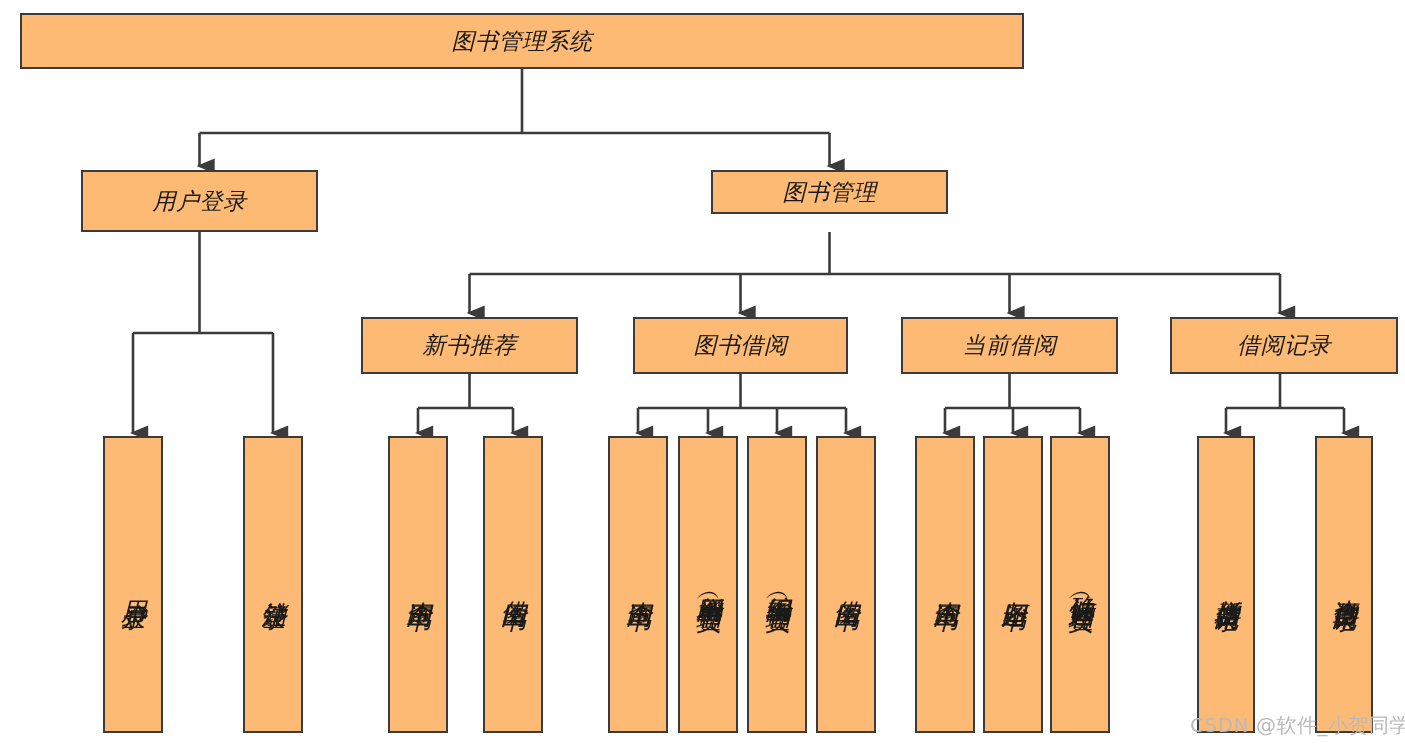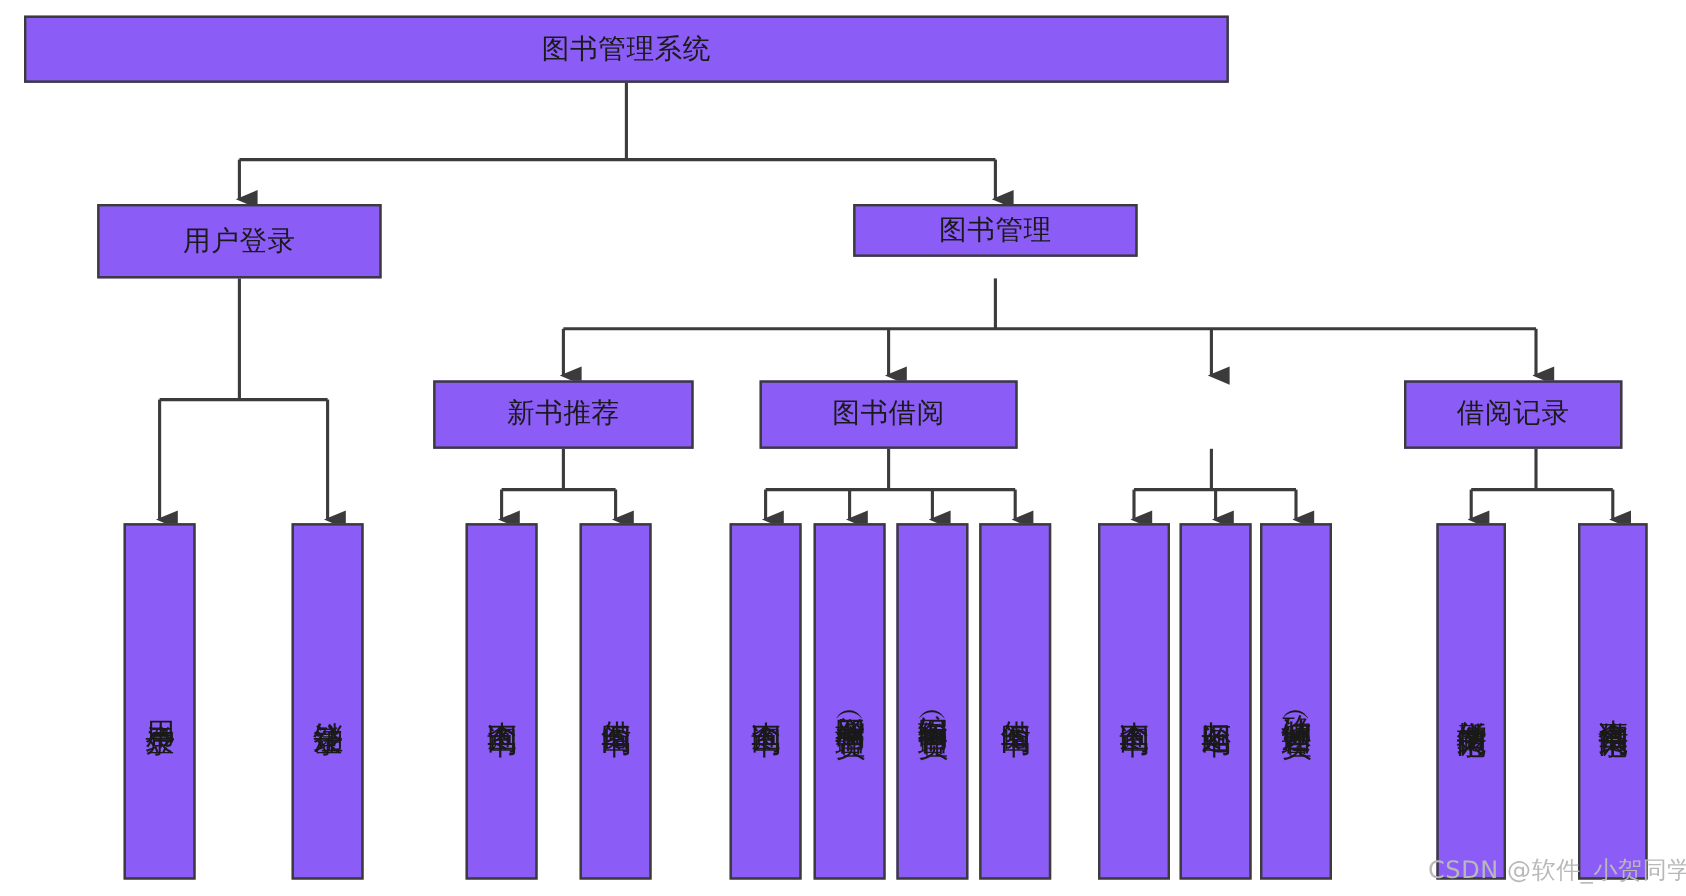--- a/index.html
+++ b/index.html
@@ -21,26 +21,27 @@
     position: absolute;
     left: 0;
     top: 0;
     width: 1405px;
     height: 747px;
     pointer-events: none;
   }
   .node {
     position: absolute;
     box-sizing: border-box;
-    background: #8b5cf6;
+    background: #fdba74;
     border: 2.5px solid #3b3b3b;
     display: flex;
     align-items: center;
     justify-content: center;
     color: #1a1a1a;
+    font-style: italic;
   }
   .node .label {
     font-size: 23px;
     line-height: 1.05;
     letter-spacing: 0.5px;
     white-space: nowrap;
   }
   .node.vertical {
     align-items: center;
     justify-content: center;
@@ -121,21 +122,24 @@
   <div class="node" id="node-l2-1" style="left: 711px; top: 170px; width: 237px; height: 44px;">
     <span class="label">图书管理</span>
   </div>
 
   <div class="node" id="node-l3-0" style="left: 361px; top: 317px; width: 217px; height: 57px;">
     <span class="label">新书推荐</span>
   </div>
   <div class="node" id="node-l3-1" style="left: 633px; top: 317px; width: 215px; height: 57px;">
     <span class="label">图书借阅</span>
   </div>
-  <div class="node" id="node-l3-3" style="left: 1170px; top: 317px; width: 182px; height: 57px; align-items: center;">
+  <div class="node" id="node-l3-2" style="left: 901px; top: 317px; width: 217px; height: 57px;">
+    <span class="label">当前借阅</span>
+  </div>
+  <div class="node" id="node-l3-3" style="left: 1170px; top: 317px; width: 228px; height: 57px; align-items: center;">
     <span class="label">借阅记录</span>
   </div>
 
   <div class="node vertical" id="node-leaf-0" style="left: 103px; top: 436px; width: 60px; height: 297px;">
     <span class="label">用户登录</span>
   </div>
   <div class="node vertical" id="node-leaf-1" style="left: 243px; top: 436px; width: 60px; height: 297px;">
     <span class="label">注销登录</span>
   </div>
   <div class="node vertical" id="node-leaf-2" style="left: 388px; top: 436px; width: 60px; height: 297px;">

